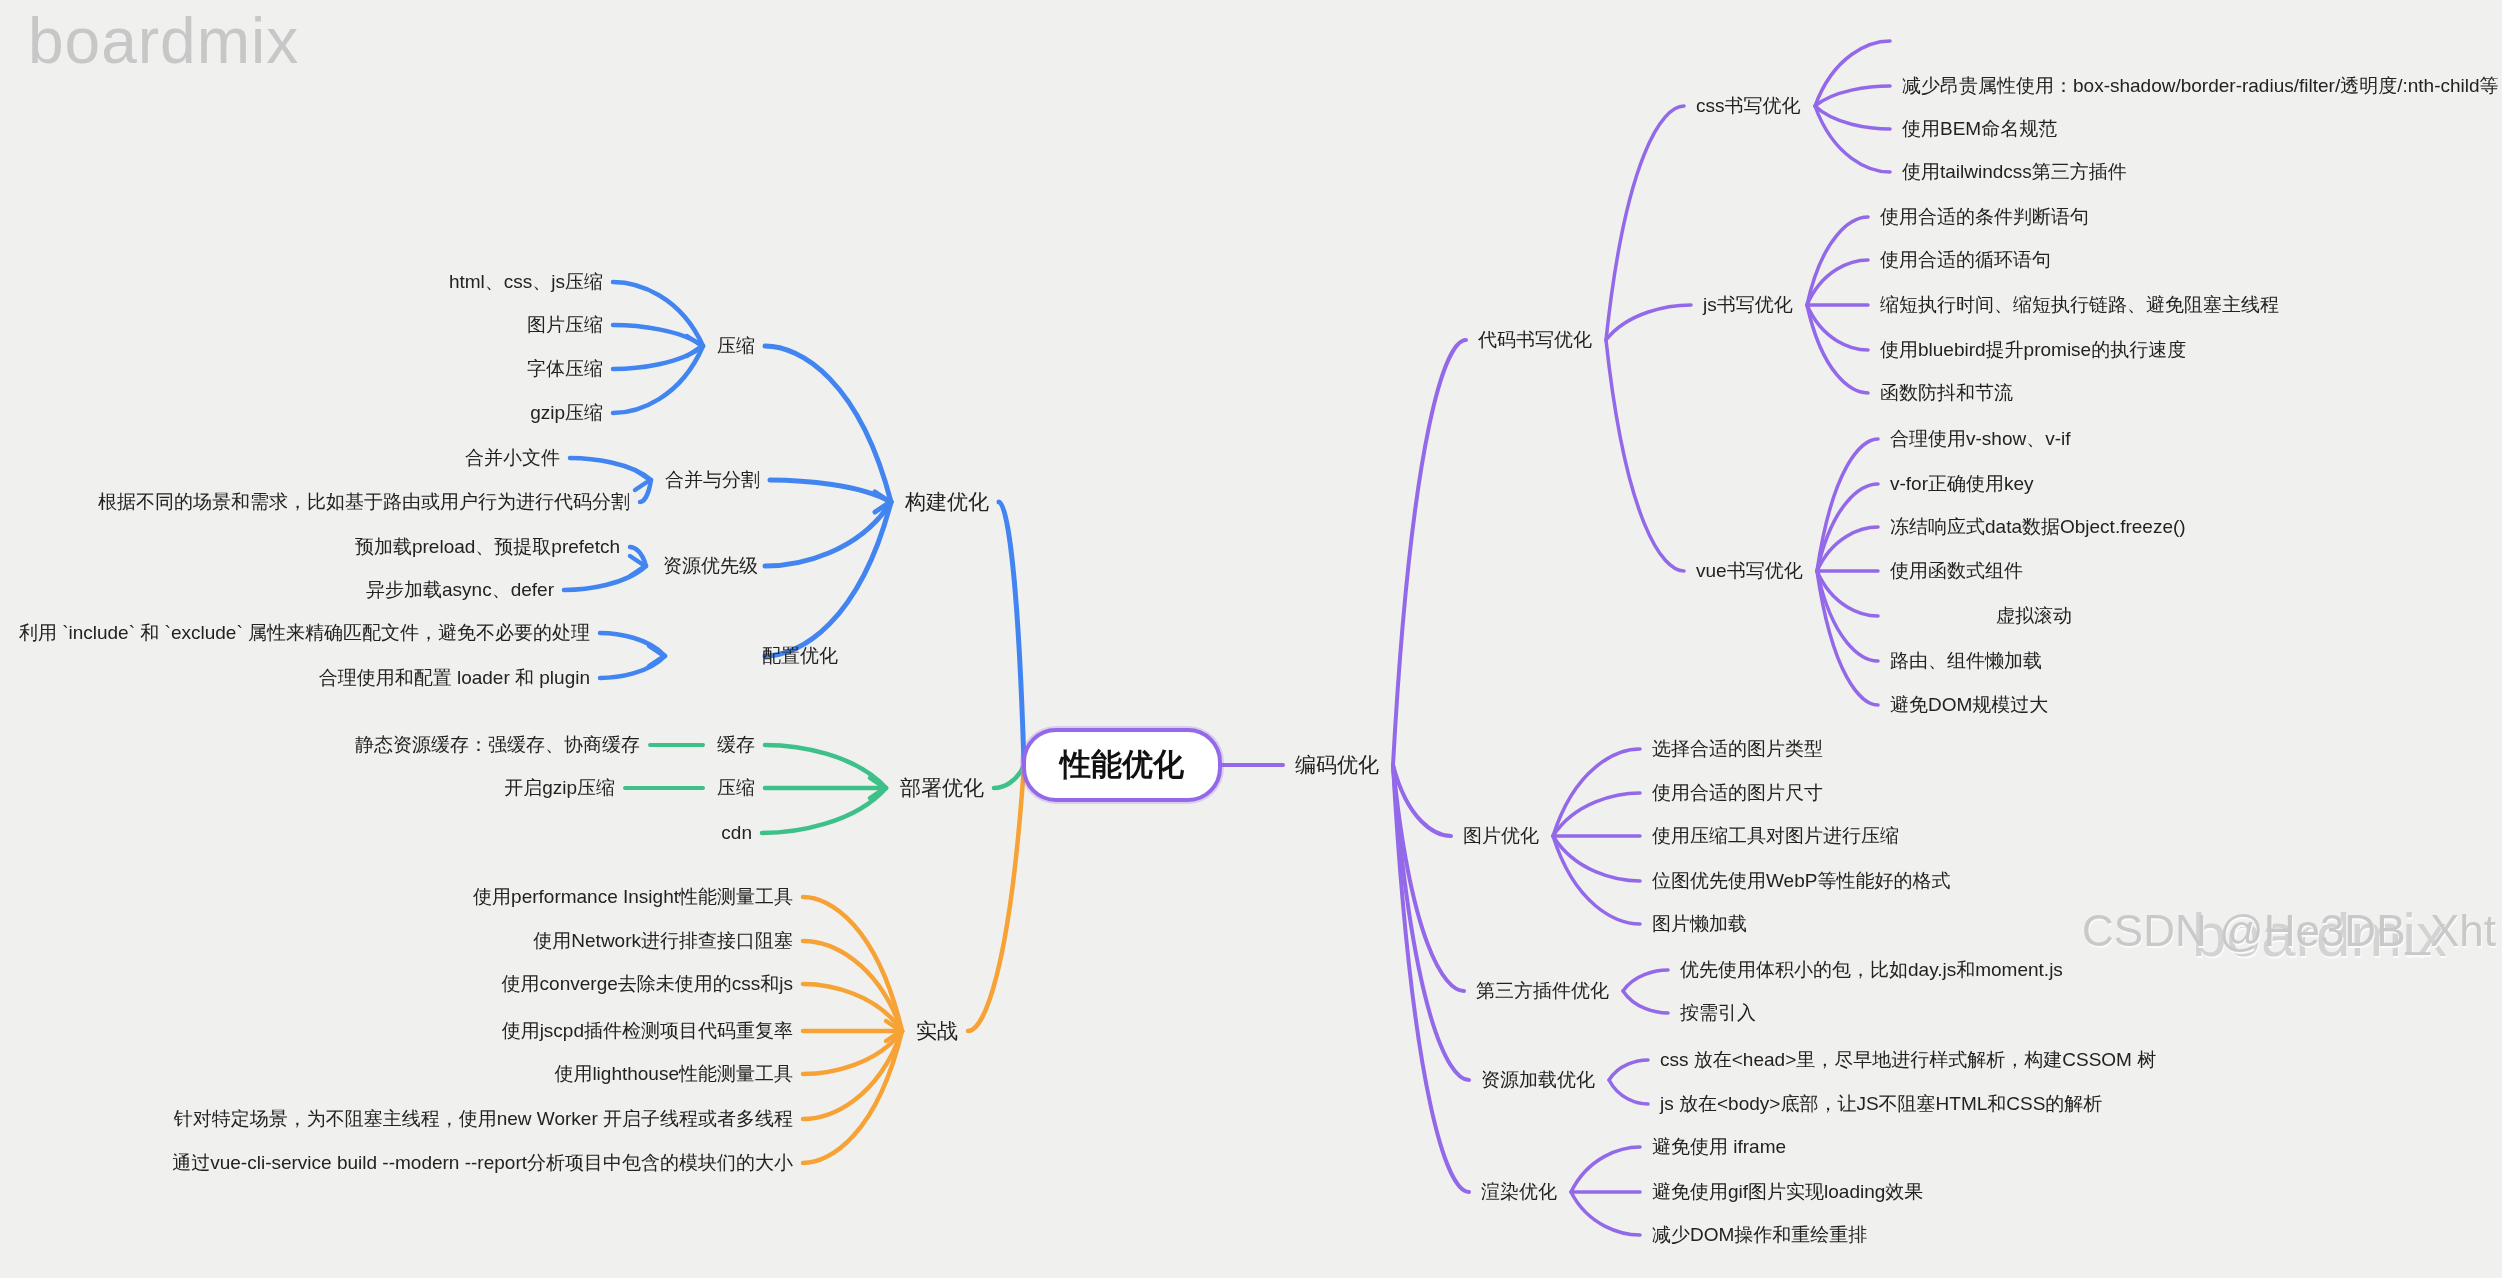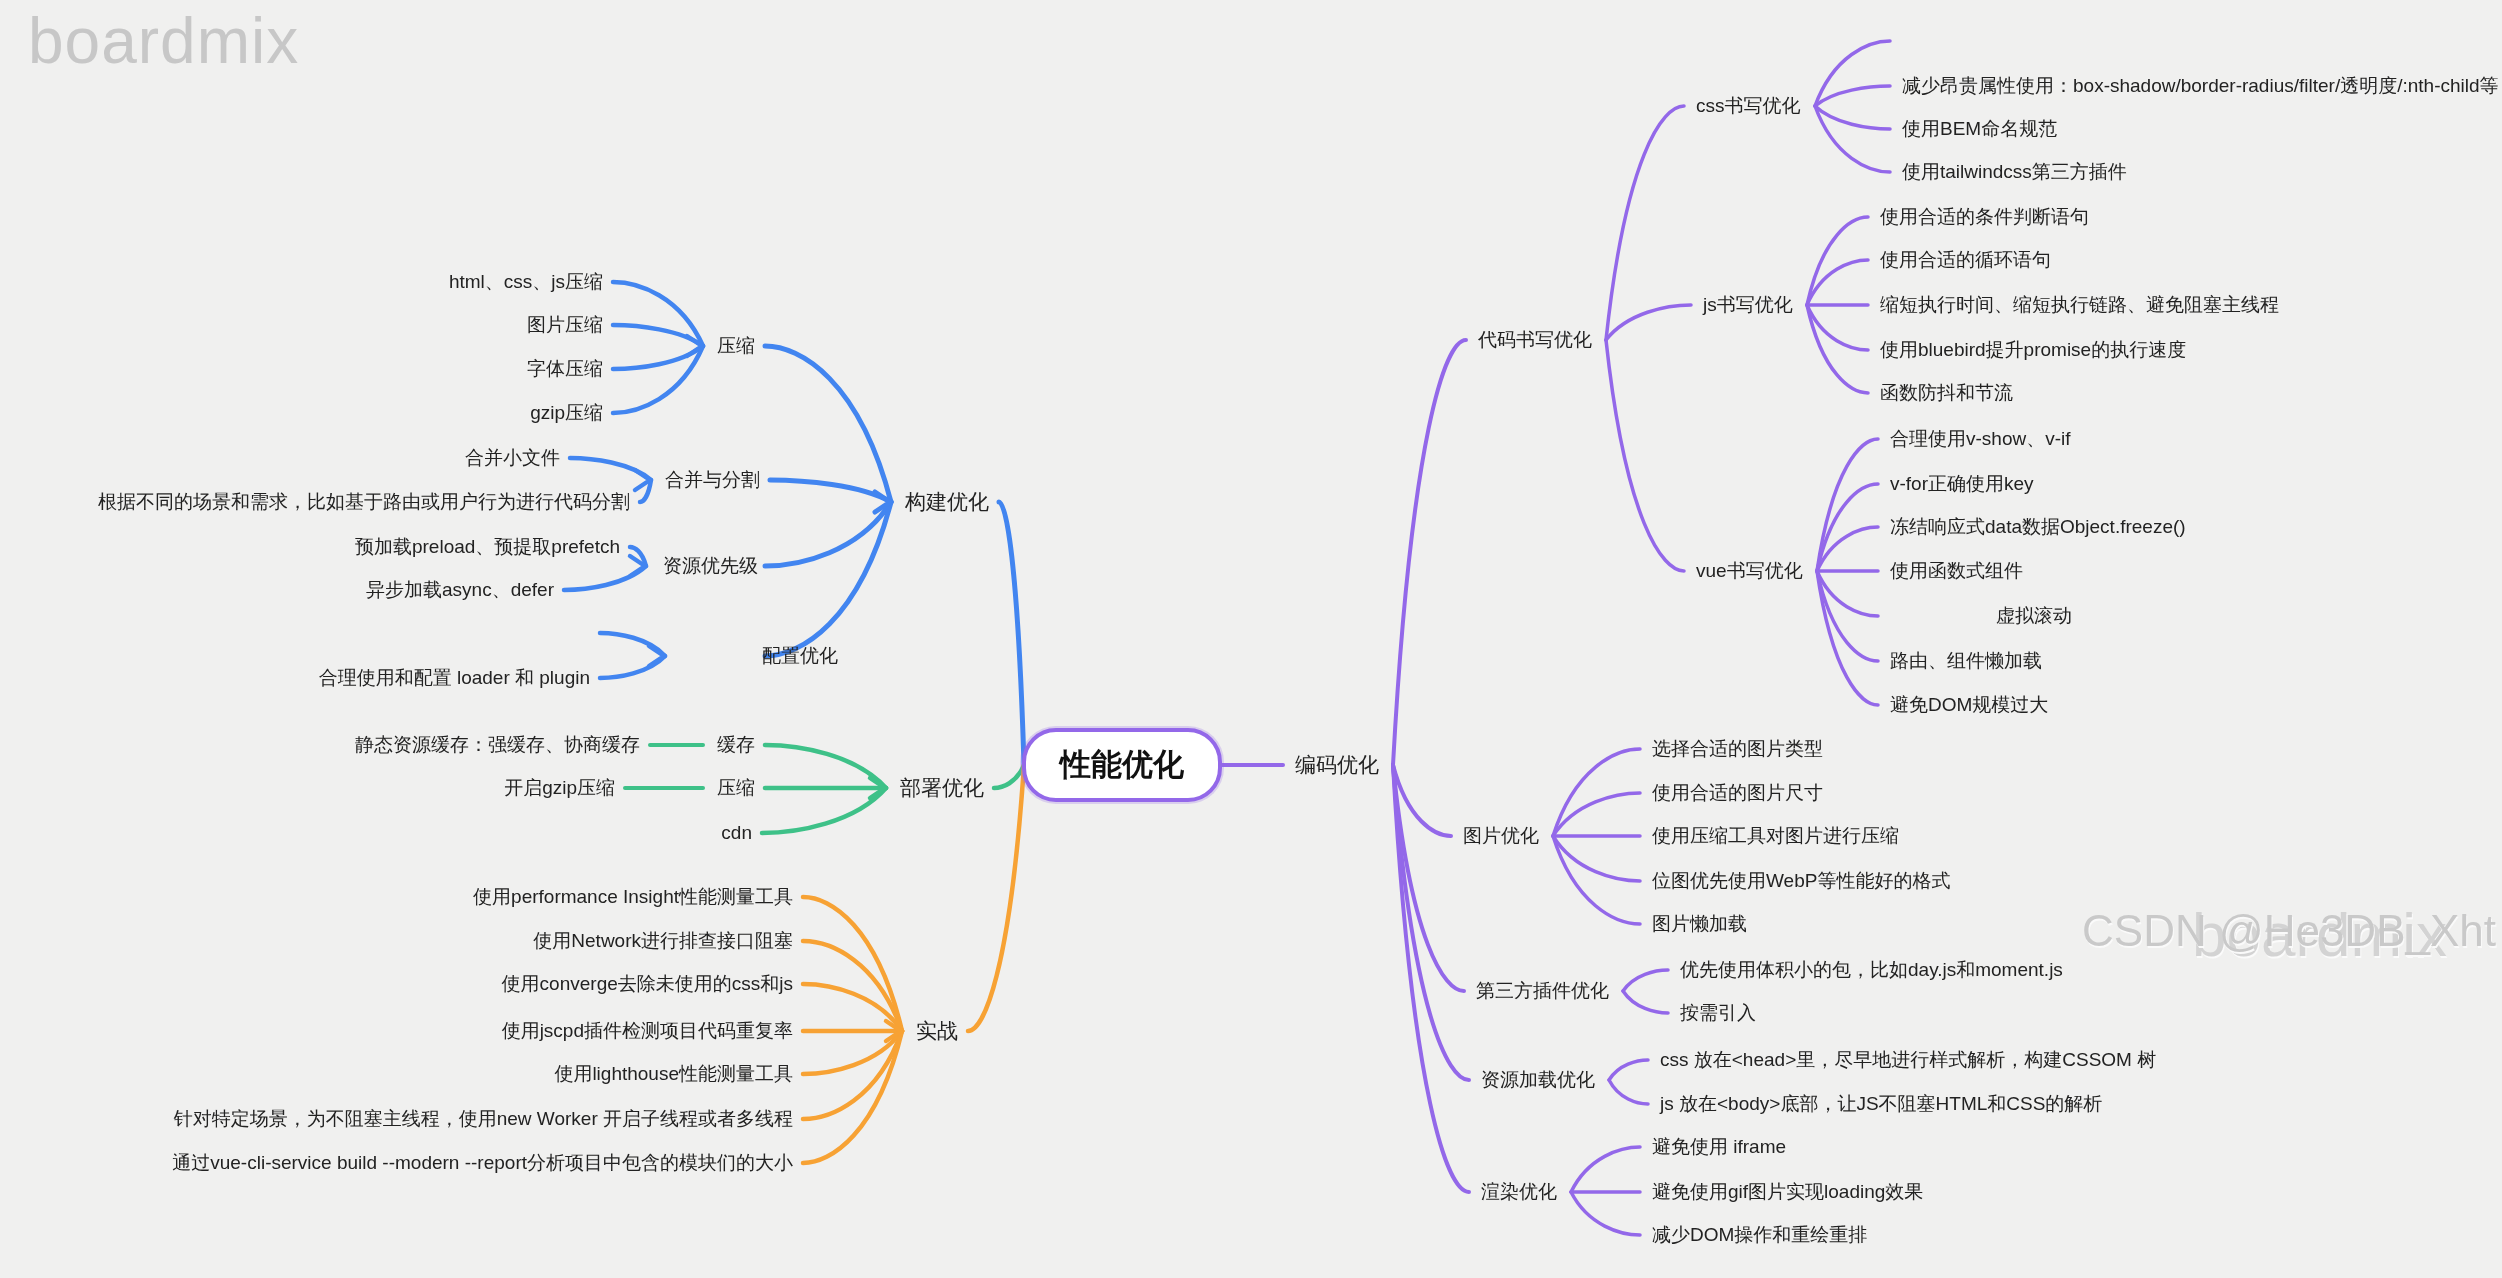--- a/index.html
+++ b/index.html
@@ -138,20 +138,21 @@
       <div class="mm-node" style="top: 325px; right: 1899px;">图片压缩</div>
       <div class="mm-node" style="top: 369px; right: 1899px;">字体压缩</div>
       <div class="mm-node" style="top: 413px; right: 1899px;">gzip压缩</div>
       <div class="mm-node" style="top: 480px; right: 1742px;">合并与分割</div>
       <div class="mm-node" style="top: 458px; right: 1942px;">合并小文件</div>
       <div class="mm-node" style="top: 502px; right: 1872px;">根据不同的场景和需求，比如基于路由或用户行为进行代码分割</div>
       <div class="mm-node" style="top: 566px; right: 1744px;">资源优先级</div>
       <div class="mm-node" style="top: 547px; right: 1882px;">预加载preload、预提取prefetch</div>
       <div class="mm-node" style="top: 590px; right: 1948px;">异步加载async、defer</div>
       <div class="mm-node" style="top: 656px; right: 1664px;">配置优化</div>
+      <div class="mm-node" style="top: 633px; right: 1912px;">利用 `include` 和 `exclude` 属性来精确匹配文件，避免不必要的处理</div>
       <div class="mm-node" style="top: 678px; right: 1912px;">合理使用和配置 loader 和 plugin</div>
       <div class="mm-node mm-lv1" style="top: 788px; right: 1518px;">部署优化</div>
       <div class="mm-node" style="top: 745px; right: 1747px;">缓存</div>
       <div class="mm-node" style="top: 745px; right: 1862px;">静态资源缓存：强缓存、协商缓存</div>
       <div class="mm-node" style="top: 788px; right: 1747px;">压缩</div>
       <div class="mm-node" style="top: 788px; right: 1887px;">开启gzip压缩</div>
       <div class="mm-node" style="top: 833px; right: 1750px;">cdn</div>
       <div class="mm-node mm-lv1" style="top: 1031px; right: 1544px;">实战</div>
       <div class="mm-node" style="top: 897px; right: 1709px;">使用performance Insight性能测量工具</div>
       <div class="mm-node" style="top: 941px; right: 1709px;">使用Network进行排查接口阻塞</div>

